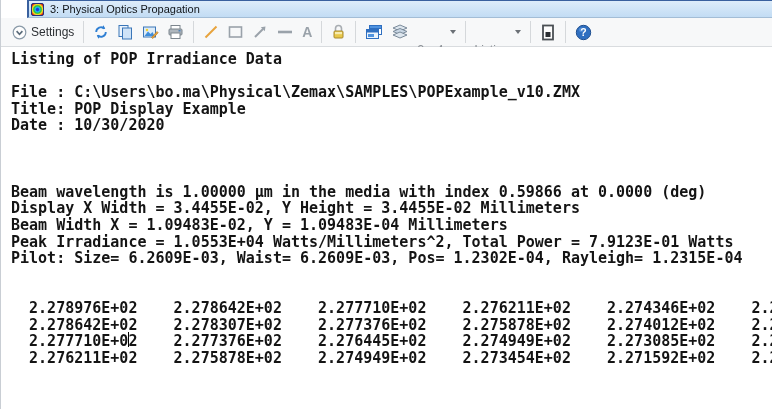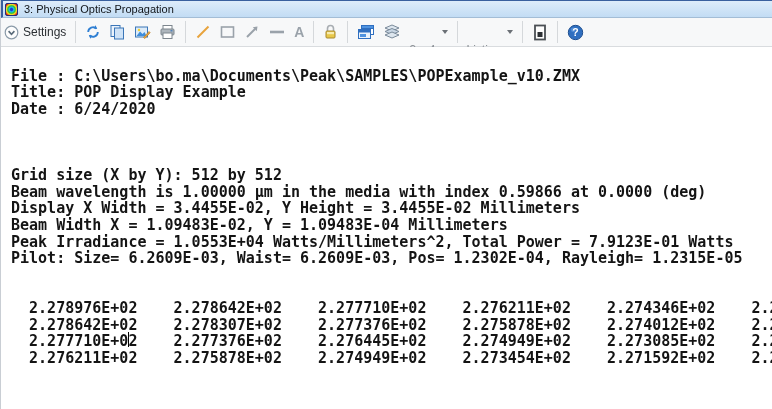--- a/index.html
+++ b/index.html
@@ -9,32 +9,33 @@
     border-left:1px solid #c9ced4;background:#fff;
     font-family:"Liberation Sans", sans-serif;
   }
   
   .titlebar{
     height:18px;display:flex;align-items:center;gap:4px;
     background:linear-gradient(#ddecfa,#c2dcf4);
     border-top:1px solid #39609e;border-left:2px solid #39609e;
     border-bottom:1px solid #a3bdd6;
     padding-left:2px;
+    margin-left:26px;
   }
   .app-icon{
     width:13px;height:13px;border-radius:2px;border:1px solid #232f7a;
     background:radial-gradient(circle at 50% 50%, #1a3fd4 0 14%, #18c2ee 30%, #2ec22e 48%, #f2df2c 66%, #e63317 84%, #7e1006 100%);
     flex:0 0 auto;
   }
   .title{font-size:11px;color:#101418;padding-left:2px;white-space:nowrap;}
   
   .toolbar{
     height:29px;display:flex;align-items:center;
     background:#f7f8f9;border-bottom:1px solid #d9dcdf;
-    padding:0 0;gap:2px;
+    padding:0 8px;gap:2px;
   }
   .tbtn{
     border:none;background:transparent;display:flex;align-items:center;gap:4px;
     height:24px;padding:0 3px;cursor:default;font-family:inherit;
   }
   .tbtn svg{display:block;}
   .settings-label{font-size:12px;color:#2b2f33;}
   .droplabel{font-size:12px;color:#8b9096;white-space:pre;margin-top:36px;}
   .tri{width:0;height:0;border-left:3.5px solid transparent;border-right:3.5px solid transparent;border-top:4px solid #6b7076;margin-left:2px;}
   .sep{width:1px;height:22px;background:#d5d8db;margin:0 4px;flex:0 0 auto;}
@@ -193,33 +194,33 @@
         <circle cx="8.5" cy="8.5" r="7.2" fill="#2f6fc0" stroke="#1f4f90"></circle>
         <circle cx="6.2" cy="5.8" r="2.4" fill="#6aa3e6" opacity="0.55"></circle>
         <text x="8.5" y="12.3" text-anchor="middle" font-family="Liberation Sans, sans-serif" font-size="10.5" font-weight="bold" fill="#ffffff">?</text>
       </svg>
     </button>
 
   </div>
 
   <div class="content">
     <div>
-        <div class="tl">&nbsp;</div>
-        <div class="tl">File : C:\Users\bo.ma\Documents\Peak\SAMPLES\POPExample_v10.ZMX</div>
+        <div class="tl">Listing of POP Irradiance Data</div>
+        <div class="tl">&nbsp;</div>
+        <div class="tl">File : C:\Users\bo.ma\Physical\Zemax\SAMPLES\POPExample_v10.ZMX</div>
         <div class="tl">Title: POP Display Example</div>
-        <div class="tl">Date : 6/24/2020</div>
-        <div class="tl">&nbsp;</div>
-        <div class="tl">&nbsp;</div>
-        <div class="tl">&nbsp;</div>
-        <div class="tl">Grid size (X by Y): 512 by 512</div>
+        <div class="tl">Date : 10/30/2020</div>
+        <div class="tl">&nbsp;</div>
+        <div class="tl">&nbsp;</div>
+        <div class="tl">&nbsp;</div>
         <div class="tl">Beam wavelength is 1.00000 µm in the media with index 0.59866 at 0.0000 (deg)</div>
         <div class="tl">Display X Width = 3.4455E-02, Y Height = 3.4455E-02 Millimeters</div>
         <div class="tl">Beam Width X = 1.09483E-02, Y = 1.09483E-04 Millimeters</div>
         <div class="tl">Peak Irradiance = 1.0553E+04 Watts/Millimeters^2, Total Power = 7.9123E-01 Watts</div>
-        <div class="tl">Pilot: Size= 6.2609E-03, Waist= 6.2609E-03, Pos= 1.2302E-04, Rayleigh= 1.2315E-05</div>
+        <div class="tl">Pilot: Size= 6.2609E-03, Waist= 6.2609E-03, Pos= 1.2302E-04, Rayleigh= 1.2315E-04</div>
         <div class="tl">&nbsp;</div>
         <div class="tl">&nbsp;</div>
         <div class="tl">  2.278976E+02    2.278642E+02    2.277710E+02    2.276211E+02    2.274346E+02    2.272</div>
         <div class="tl">  2.278642E+02    2.278307E+02    2.277376E+02    2.275878E+02    2.274012E+02    2.271</div>
         <div class="tl">  2.277710E+02    2.277376E+02    2.276445E+02    2.274949E+02    2.273085E+02    2.270</div>
         <div class="tl">  2.276211E+02    2.275878E+02    2.274949E+02    2.273454E+02    2.271592E+02    2.269</div>
       </div>
     <div class="caret"></div>
   </div>
 

